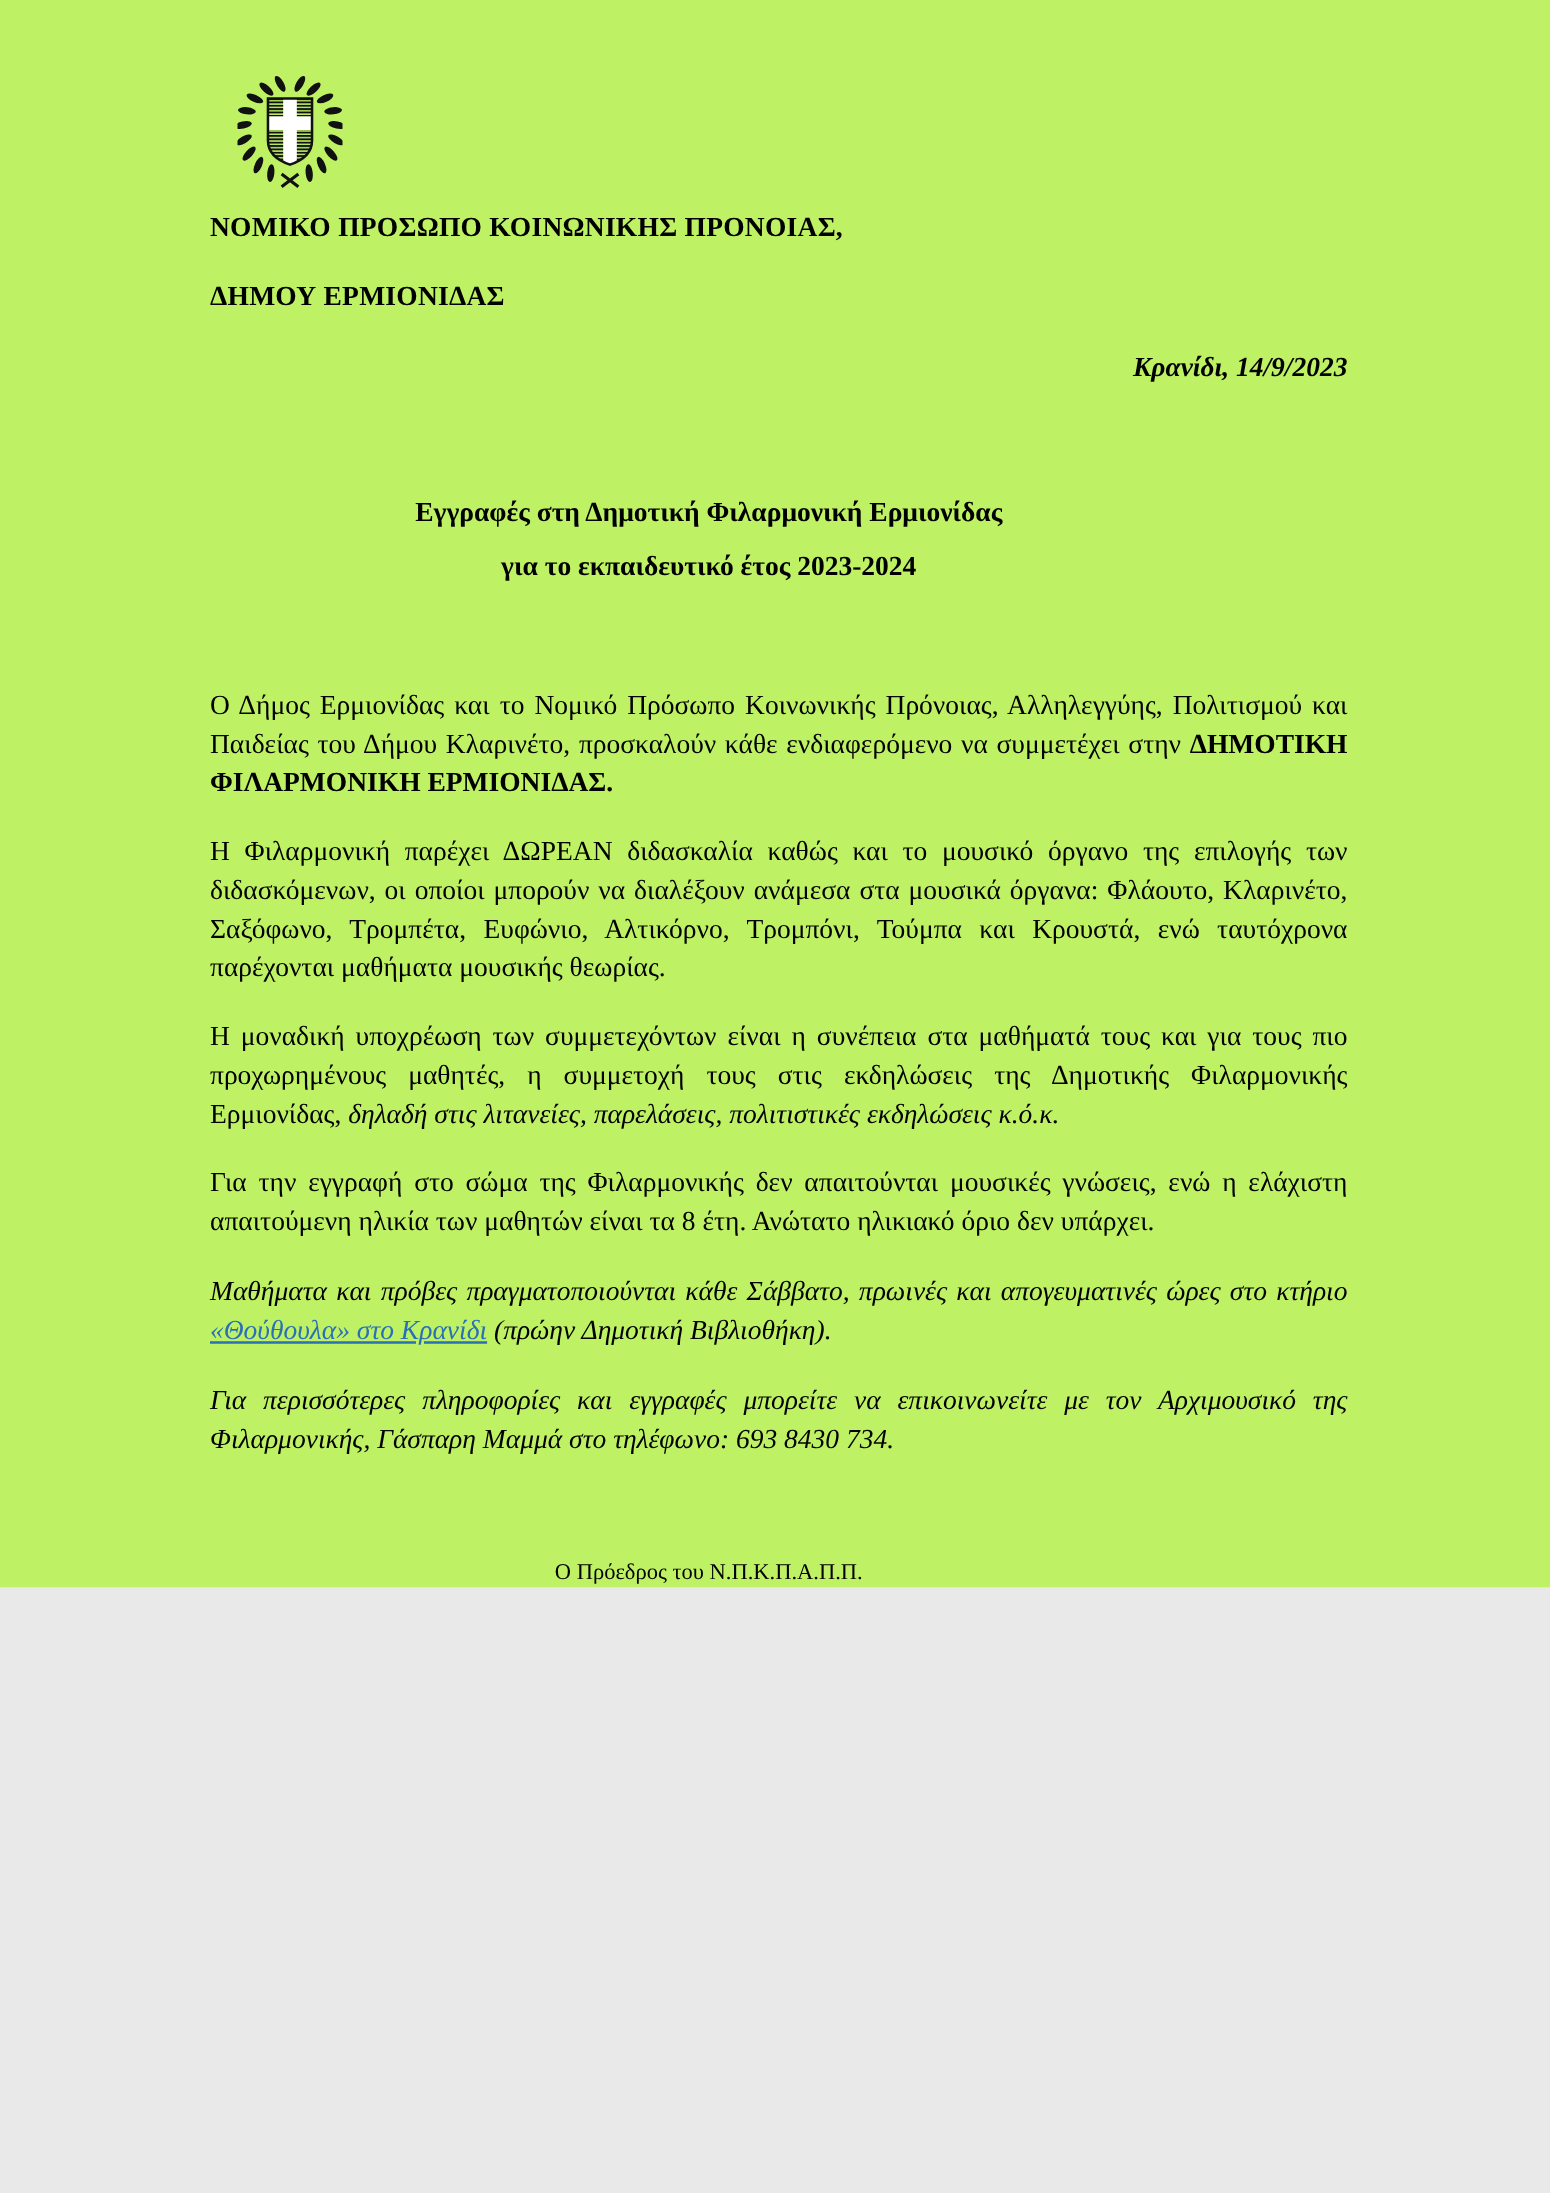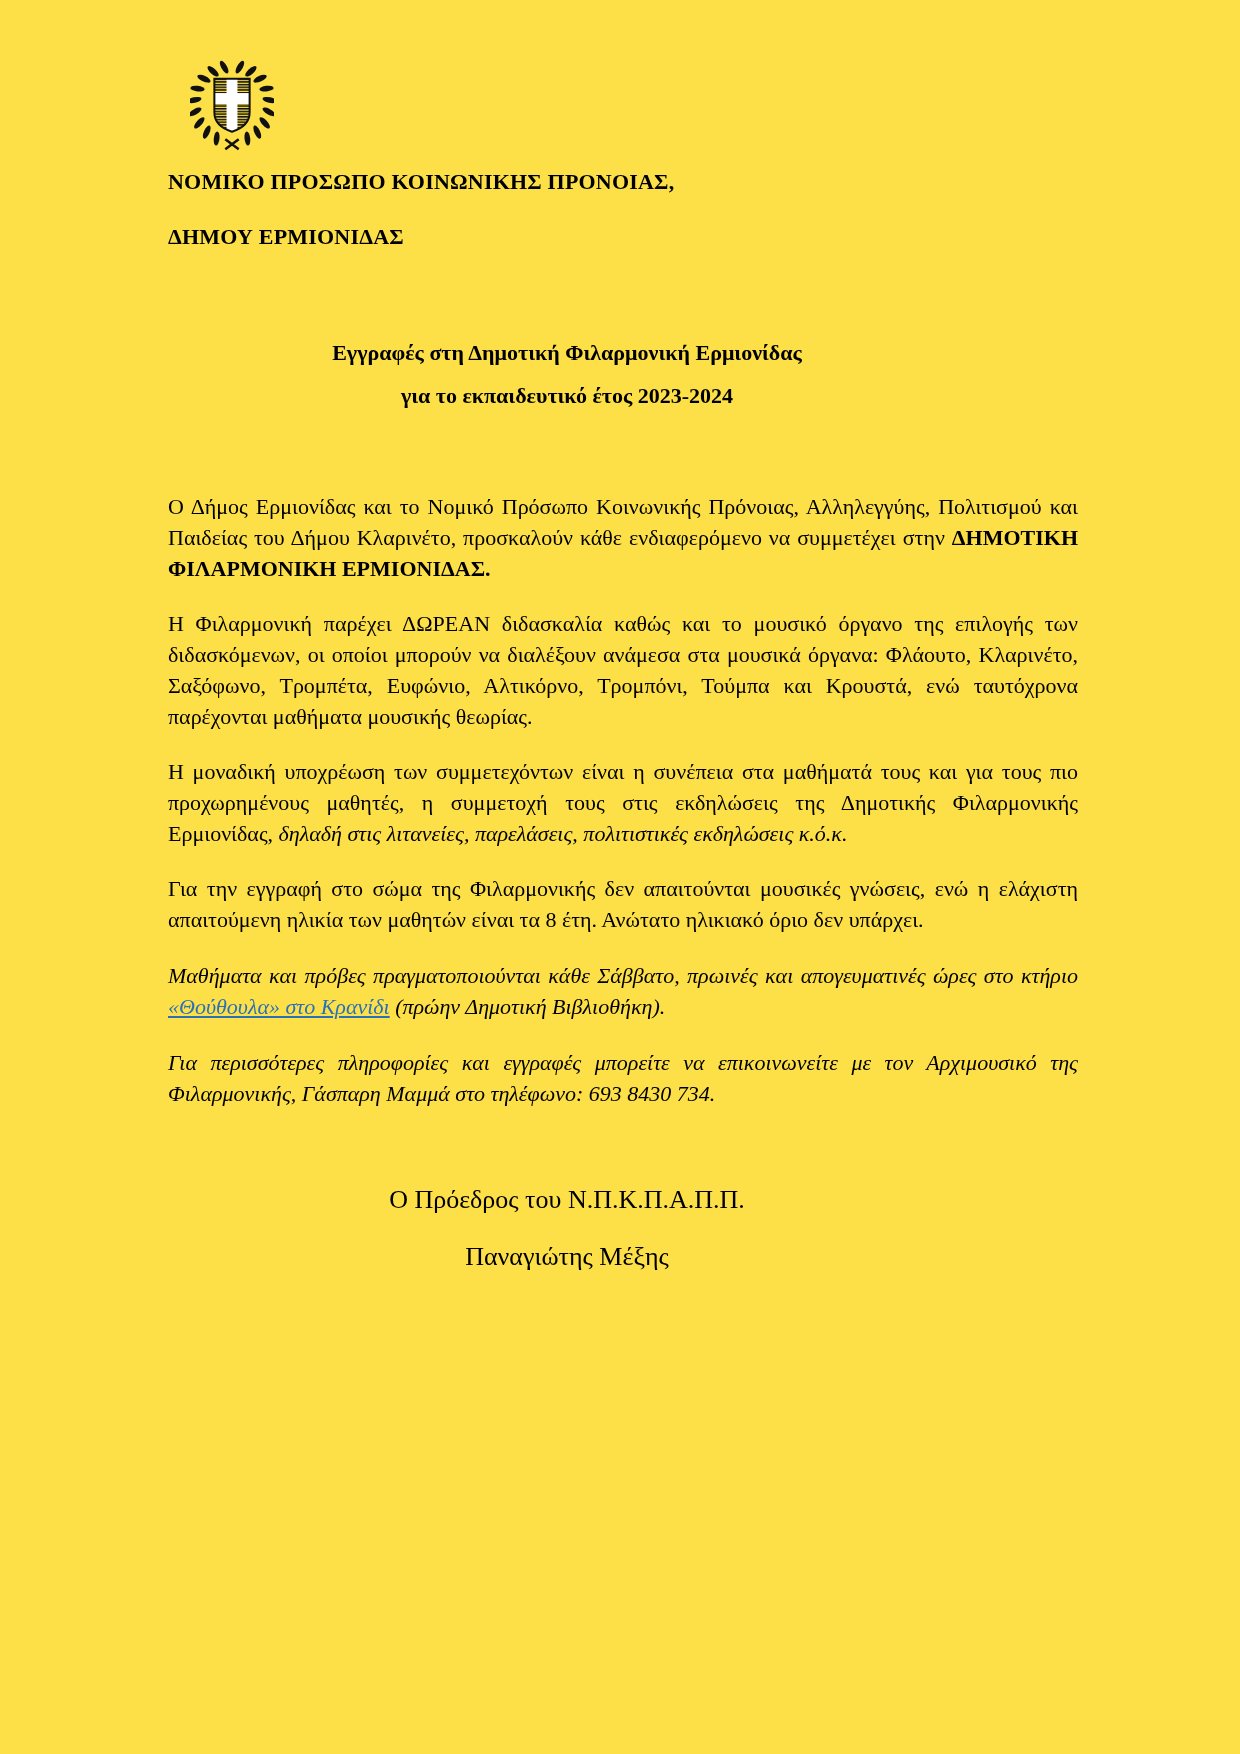--- a/index.html
+++ b/index.html
@@ -1,20 +1,20 @@
 <!DOCTYPE html>
 <html lang="el"><head>
 <meta charset="utf-8">
 <style>
   html,body { margin:0; padding:0; background:#e9e9e9; }
   .page {
     position:relative;
-    width:1240px; height:1754px;
+    width:1240px; height:1270px;
     margin:0 auto;
-    background:#fde047;
+    background:#bef264;
     color:#000000;
     font-family:"Liberation Serif","DejaVu Serif",serif;
     box-sizing:border-box;
     padding:57px 162px 0 168px;
     overflow:hidden;
   }
   .logo-svg { display:block; margin-left:22px; width:84px; height:94px; }
   .org-line {
     font-weight:bold; font-size:22px; line-height:26px;
     margin-top:29px; letter-spacing:0.2px; white-space:nowrap;
@@ -33,21 +33,21 @@
   .para {
     font-size:22px; line-height:31px; text-align:justify;
     margin:24px 0 0 0;
   }
   .para.first { margin-top:82px; }
   .para.italic { font-style:italic;margin-top:25px; }
   .bold-run { font-weight:bold; }
   .italic-run { font-style:italic; }
   .link { color:#2a70b8; text-decoration:underline; cursor:pointer; }
   .signature-line {
-    font-size:26px; line-height:26px; text-align:center; margin-right:112px;font-family:Liberation Serif, serif;
+    font-size:18px; line-height:26px; text-align:center; margin-right:112px;font-family:Liberation Serif, serif;
   }
   .signature-line.role { margin-top:78px; }
   .signature-line.name { margin-top:31px; }
 </style>
 </head>
 <body>
 
 <div class="page">
 
   <svg class="logo-svg" viewBox="0 0 100 112" aria-hidden="true">
@@ -87,20 +87,21 @@
         <rect x="43.5" y="26" width="13" height="63" fill="#fff"></rect>
         <rect x="29" y="43" width="42" height="13" fill="#fff"></rect>
       </g>
       <path d="M29,26 H71 V66 Q71,82 50,89 Q29,82 29,66 Z" fill="none" stroke="#111" stroke-width="2.4"></path>
     </g>
   </svg>
 
   <div class="org-line first">ΝΟΜΙΚΟ ΠΡΟΣΩΠΟ ΚΟΙΝΩΝΙΚΗΣ ΠΡΟΝΟΙΑΣ,</div>
   <div class="org-line">ΔΗΜΟΥ ΕΡΜΙΟΝΙΔΑΣ</div>
 
+  <div class="date-line">Κρανίδι, 14/9/2023</div>
 
   <div class="doc-title first">Εγγραφές στη Δημοτική Φιλαρμονική Ερμιονίδας</div>
   <div class="doc-title second">για το εκπαιδευτικό έτος 2023-2024</div>
 
   <p class="para first"><span>Ο Δήμος Ερμιονίδας και το Νομικό Πρόσωπο Κοινωνικής Πρόνοιας, Αλληλεγγύης, Πολιτισμού και Παιδείας του Δήμου Κλαρινέτο, προσκαλούν κάθε ενδιαφερόμενο να συμμετέχει στην </span><span class="bold-run">ΔΗΜΟΤΙΚΗ ΦΙΛΑΡΜΟΝΙΚΗ ΕΡΜΙΟΝΙΔΑΣ.</span></p>
 
   <p class="para">Η Φιλαρμονική παρέχει ΔΩΡΕΑΝ διδασκαλία καθώς και το μουσικό όργανο της επιλογής των διδασκόμενων, οι οποίοι μπορούν να διαλέξουν ανάμεσα στα μουσικά όργανα: Φλάουτο, Κλαρινέτο, Σαξόφωνο, Τρομπέτα, Ευφώνιο, Αλτικόρνο, Τρομπόνι, Τούμπα και Κρουστά, ενώ ταυτόχρονα παρέχονται μαθήματα μουσικής θεωρίας.</p>
 
   <p class="para"><span>Η μοναδική υποχρέωση των συμμετεχόντων είναι η συνέπεια στα μαθήματά τους και για τους πιο προχωρημένους μαθητές, η συμμετοχή τους στις εκδηλώσεις της Δημοτικής Φιλαρμονικής Ερμιονίδας, </span><span class="italic-run">δηλαδή στις λιτανείες, παρελάσεις, πολιτιστικές εκδηλώσεις κ.ό.κ.</span></p>
 

